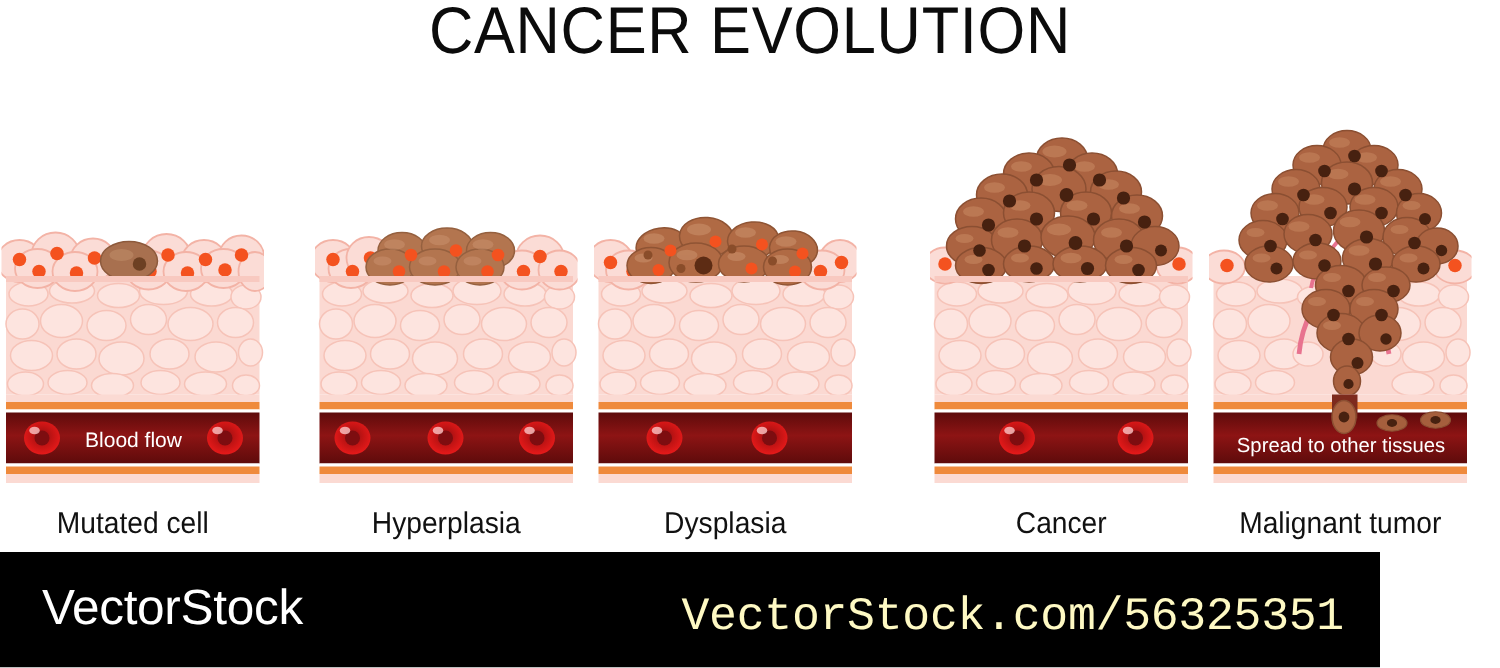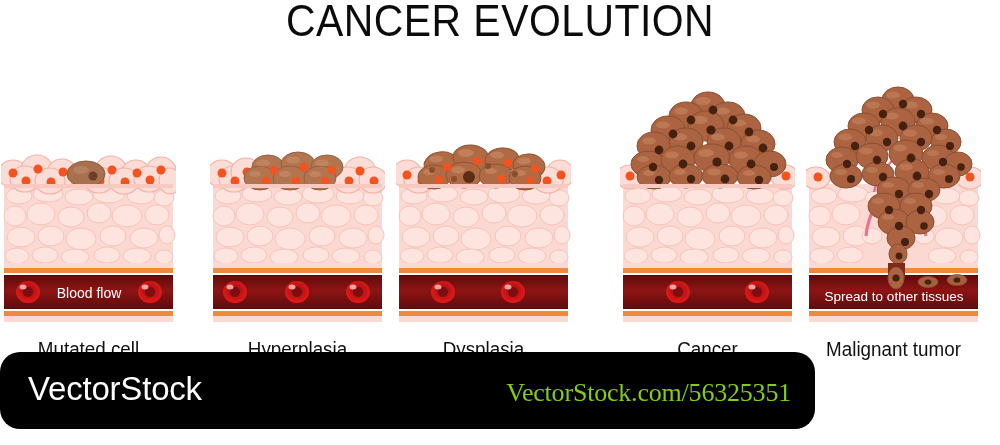--- a/index.html
+++ b/index.html
@@ -60,41 +60,40 @@
     font-family: "Liberation Sans", sans-serif;
     font-size: 20px;
     font-weight: 400;
     color: #111111;
     white-space: nowrap;
     transform: scaleX(0.94);
     transform-origin: 50% 50%;
   }
   #watermark-bar {
     position: absolute;
-    left: 0; top: 352px;
-    width: 815px; height: 77px;
+    left: 0; top: 368px;
+    width: 920px; height: 77px;
     background: #000000;
-    border-radius: 20px;
   }
   #wm-brand {
     position: absolute;
     left: 28px; top: 18px;
     font-family: "Liberation Sans", sans-serif;
     font-size: 33px;
     font-weight: 400;
     color: #ffffff;
     letter-spacing: -0.2px;
   }
   #wm-url {
     position: absolute;
     right: 24px; top: 26px;
-    font-family: Liberation Serif, serif;
-    font-size: 26px;
+    font-family: Liberation Mono, monospace;
+    font-size: 31px;
     font-weight: 400;
-    color: #84cc16;
+    color: #fef9c3;
     letter-spacing: -0.2px;
   }
 </style>
 </head>
 <body>
 
 <div id="poster">
 
   <div id="title">CANCER EVOLUTION</div>
 

